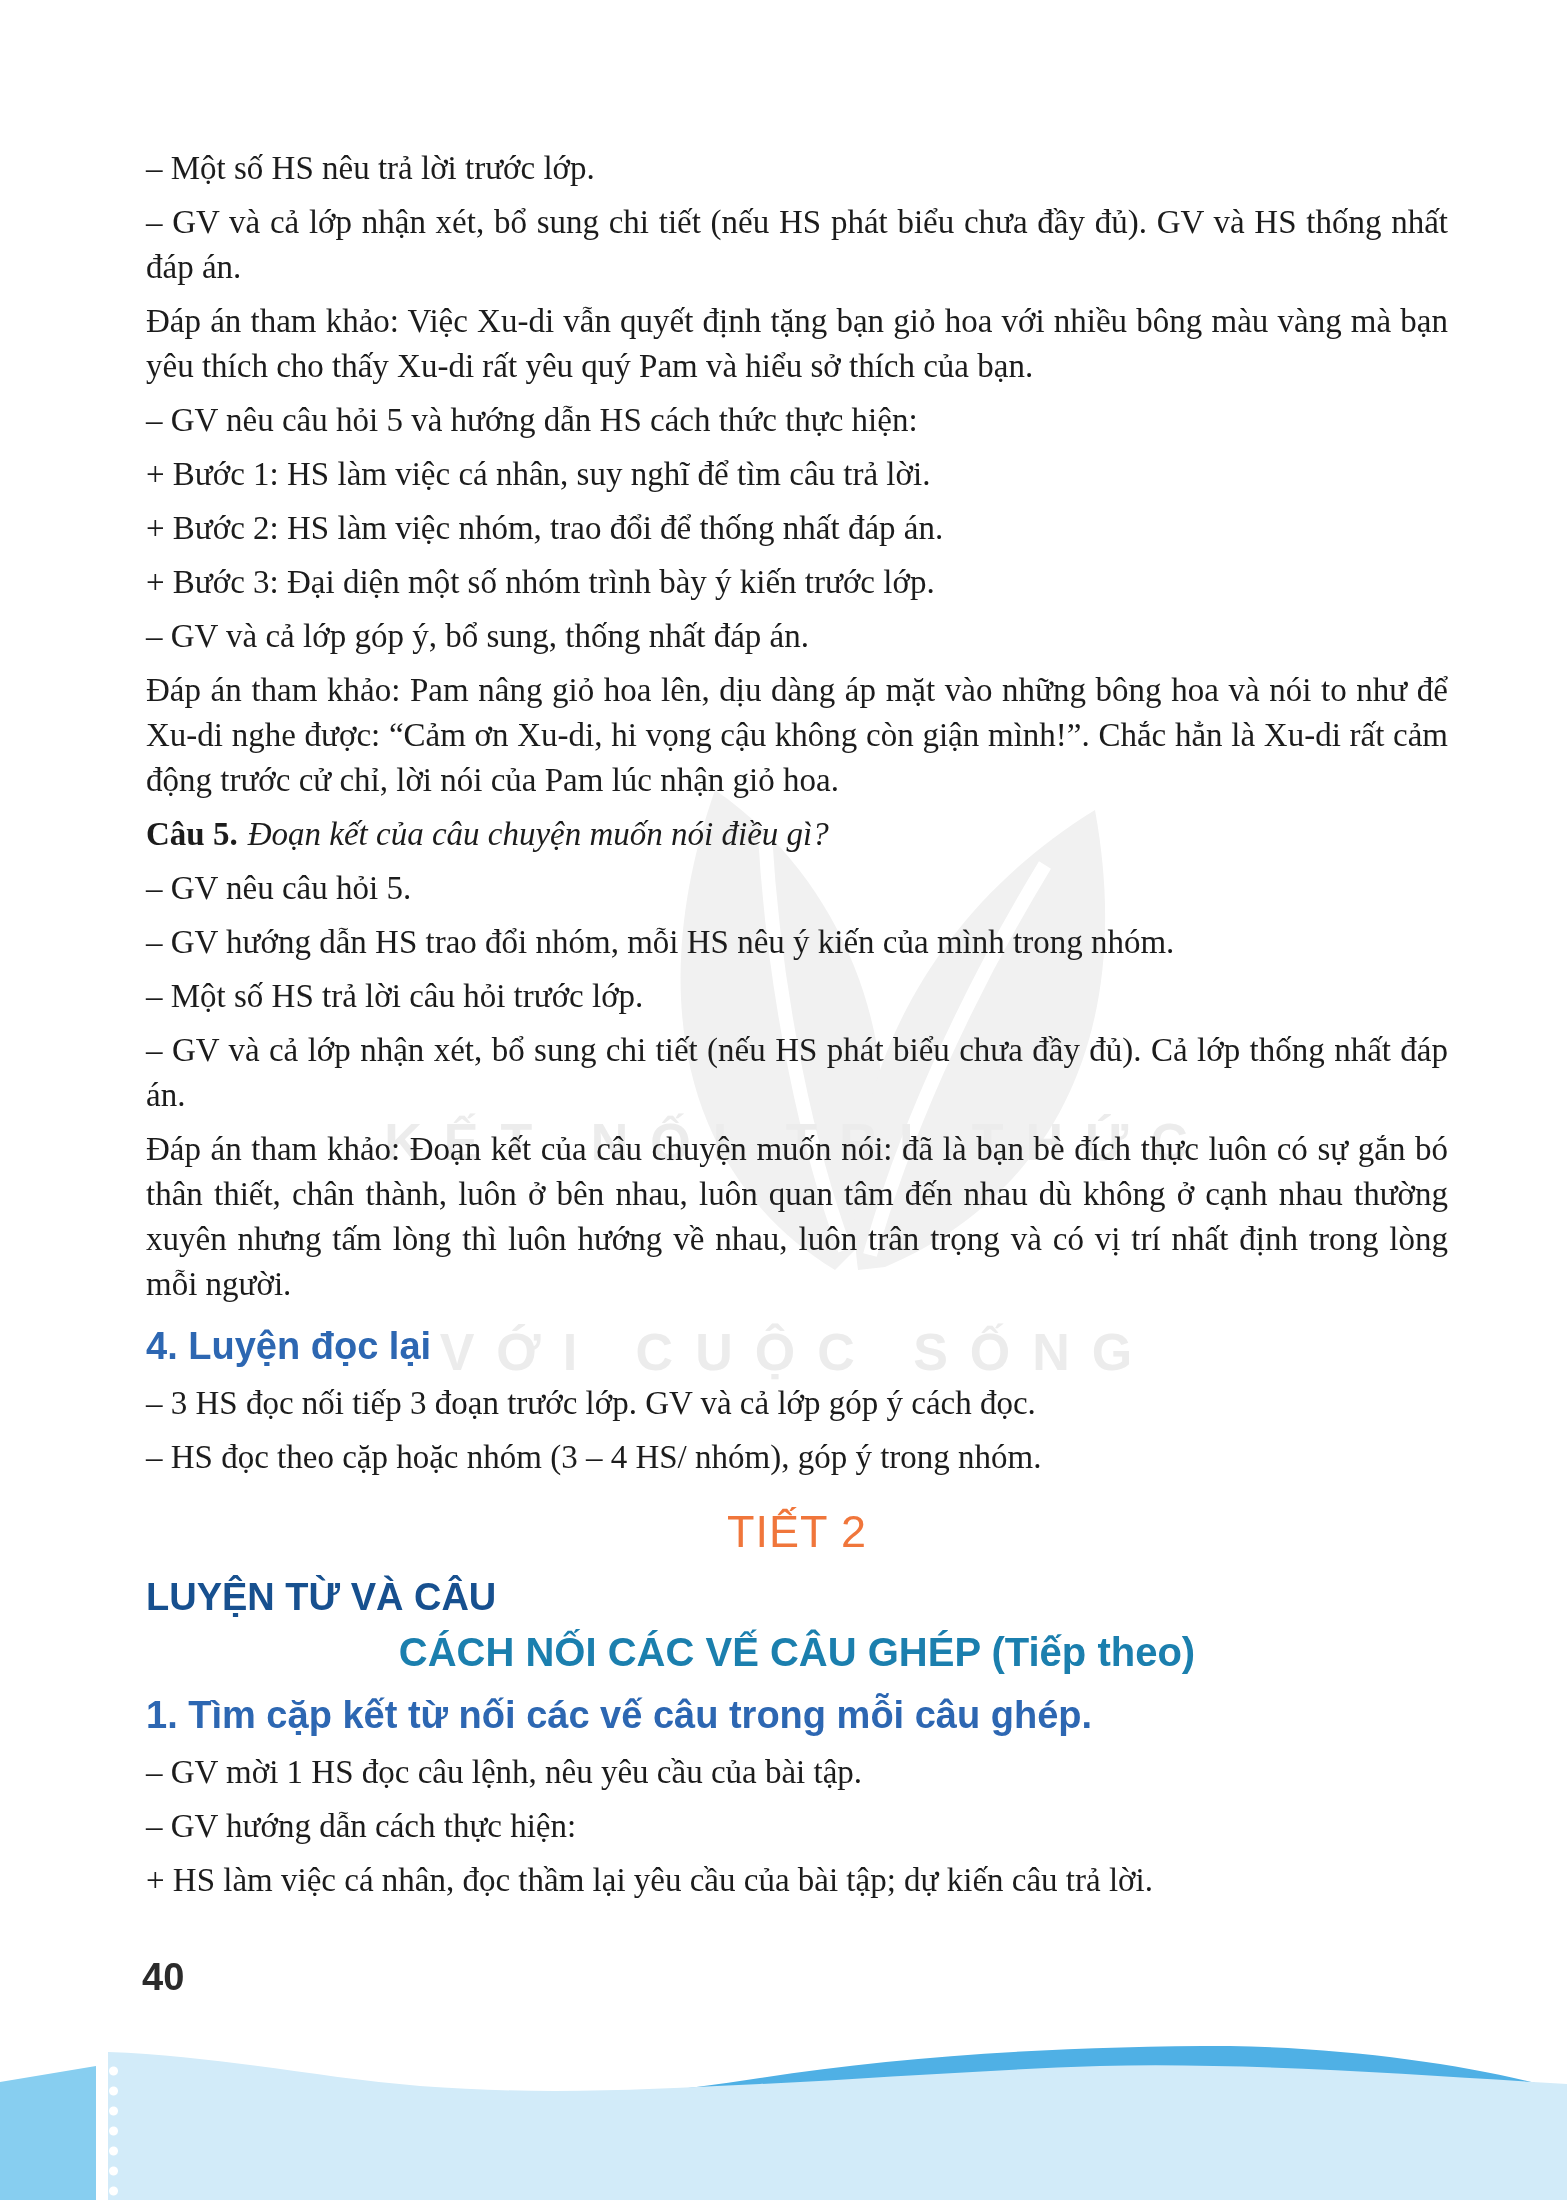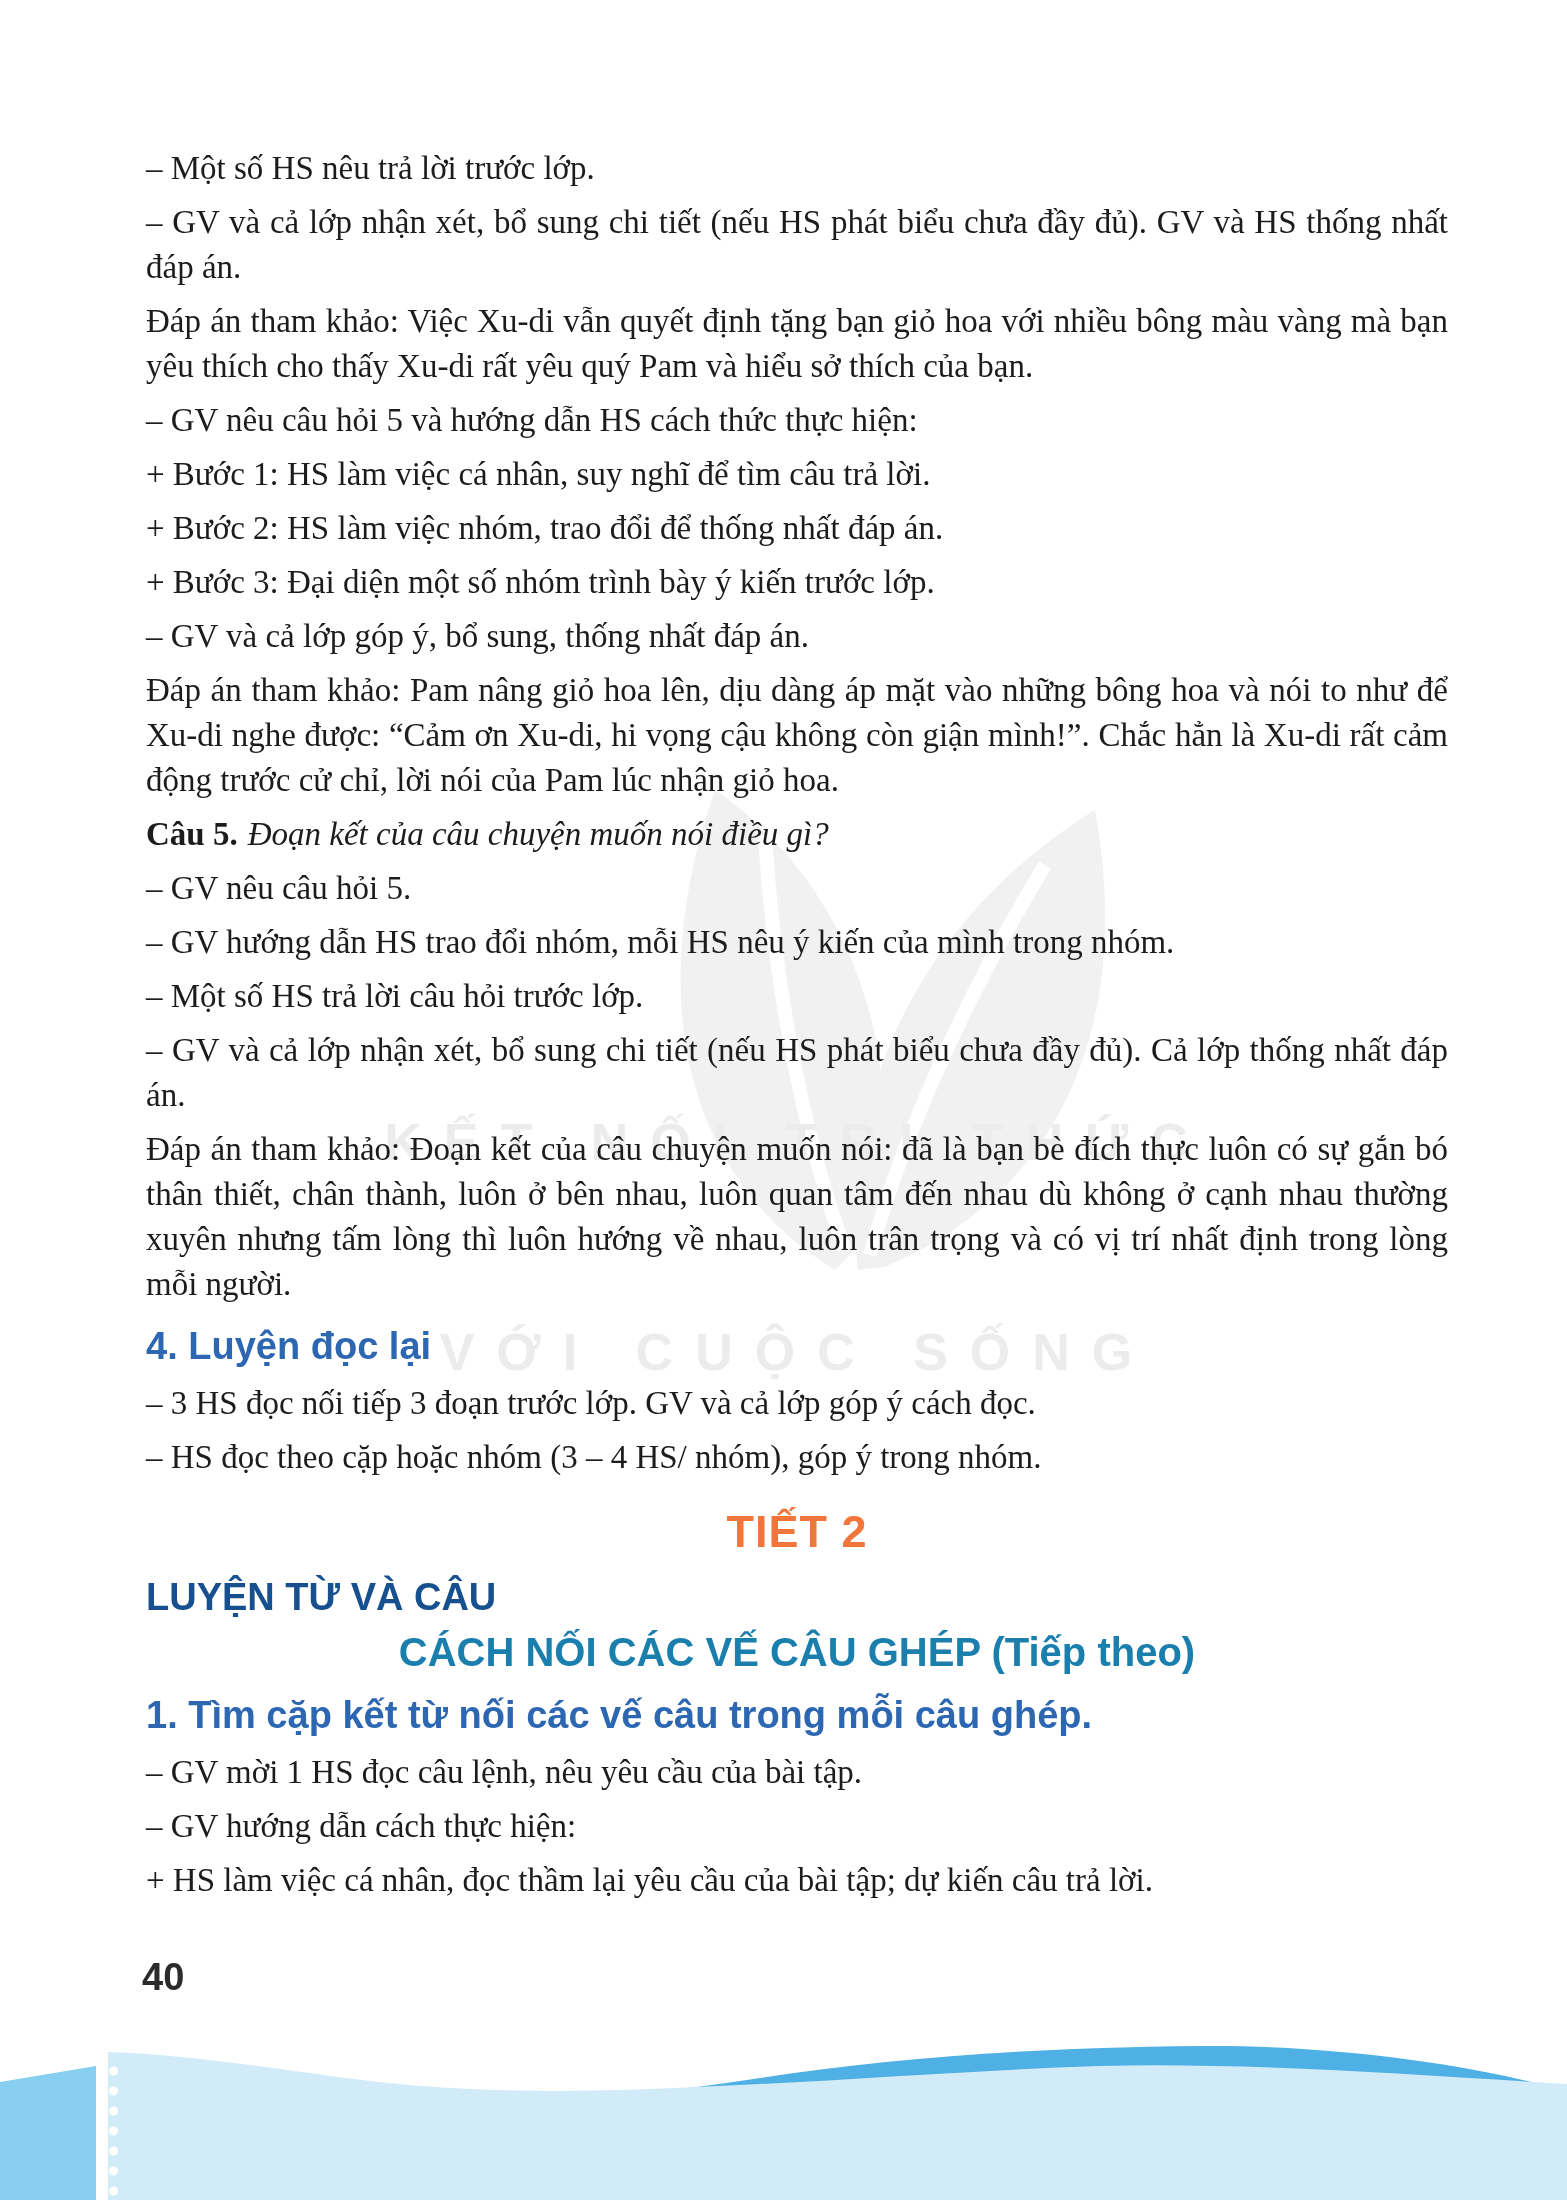--- a/index.html
+++ b/index.html
@@ -28,21 +28,21 @@
   }
   .content p{margin:0 0 9px 0;text-align:justify;}
   .cau .q-label{font-weight:700;font-style:normal;margin-right:10px;}
   .cau .q-text{font-style:italic;}
   .h-section{
     font-family:"Liberation Sans", sans-serif;font-weight:700;
     font-size:38px;line-height:46px;color:#2d67b2;
     margin:16px 0 12px 0 !important;text-align:center;
   }
   .h-tiet{
-    font-family:"Liberation Sans", sans-serif;font-weight:700;
+    font-family:"Liberation Sans", sans-serif;font-weight:400;
     font-size:45px;line-height:52px;color:#f0763b;
     margin:26px 0 16px 0 !important;text-align:center !important;
     letter-spacing:1px;
   }
   .h-navy{
     font-family:"Liberation Sans", sans-serif;font-weight:700;
     font-size:38px;line-height:46px;color:#17508f;
     margin:10px 0 8px 0 !important;text-align:left;
   }
   .h-teal{

